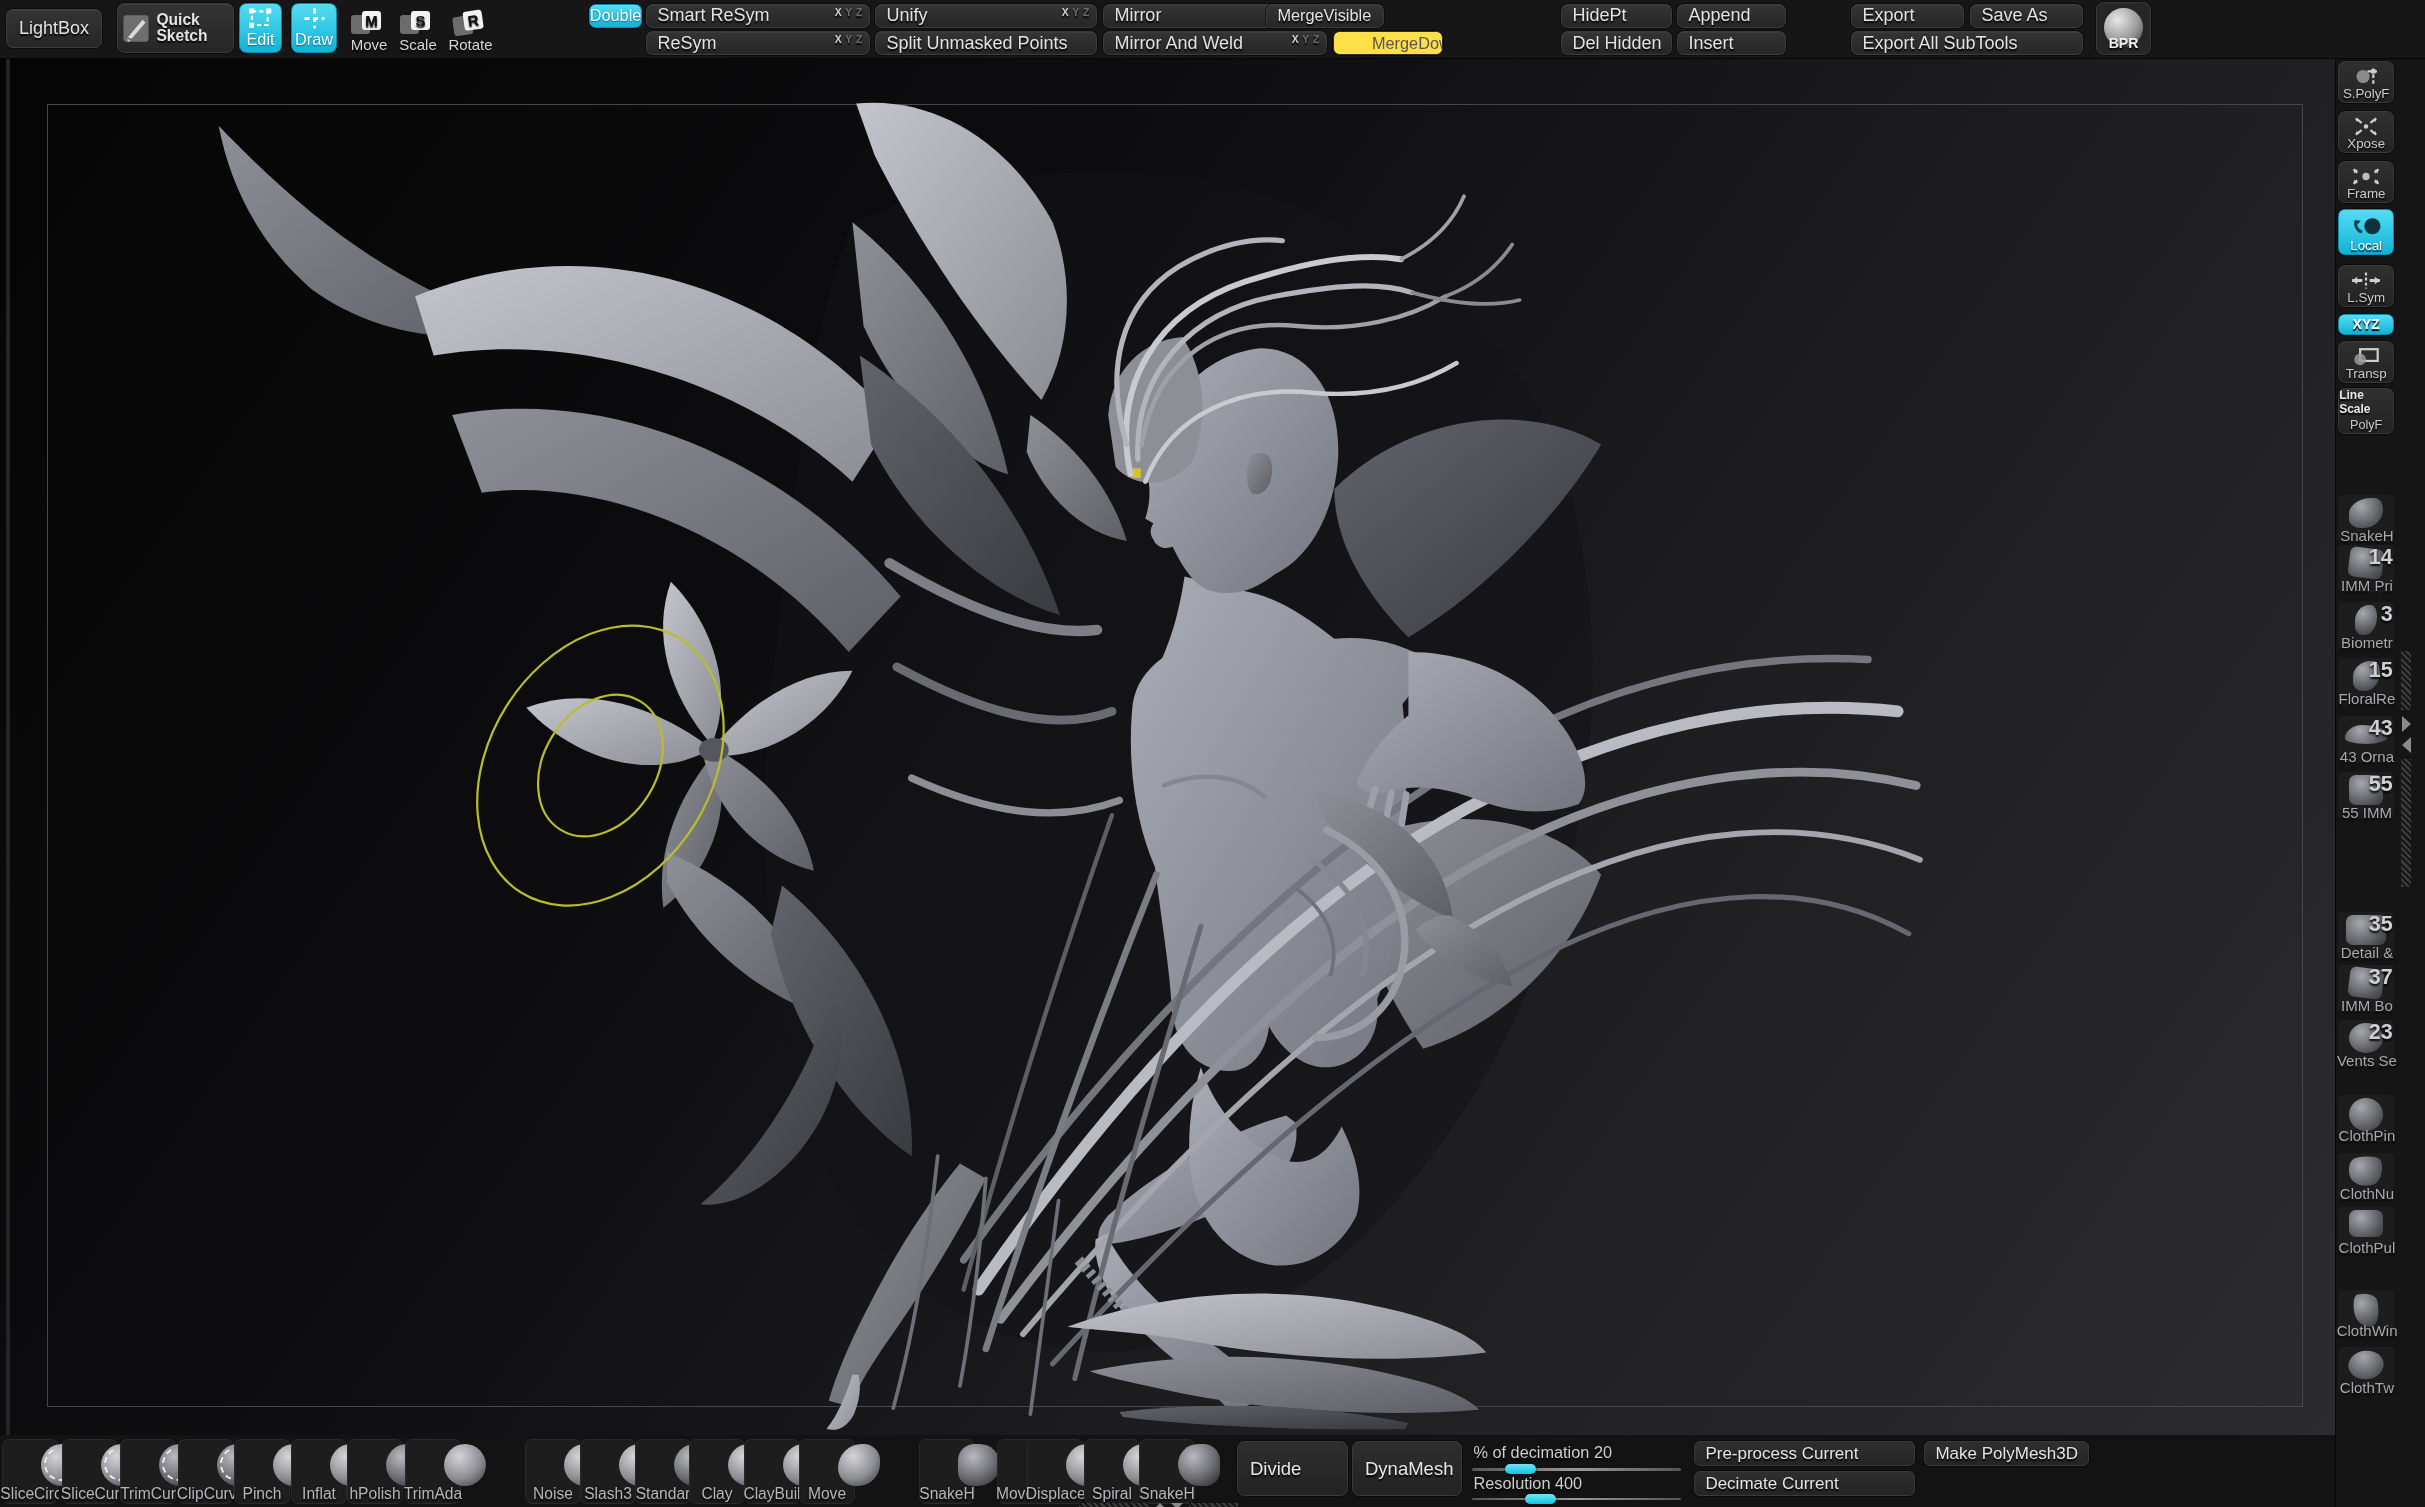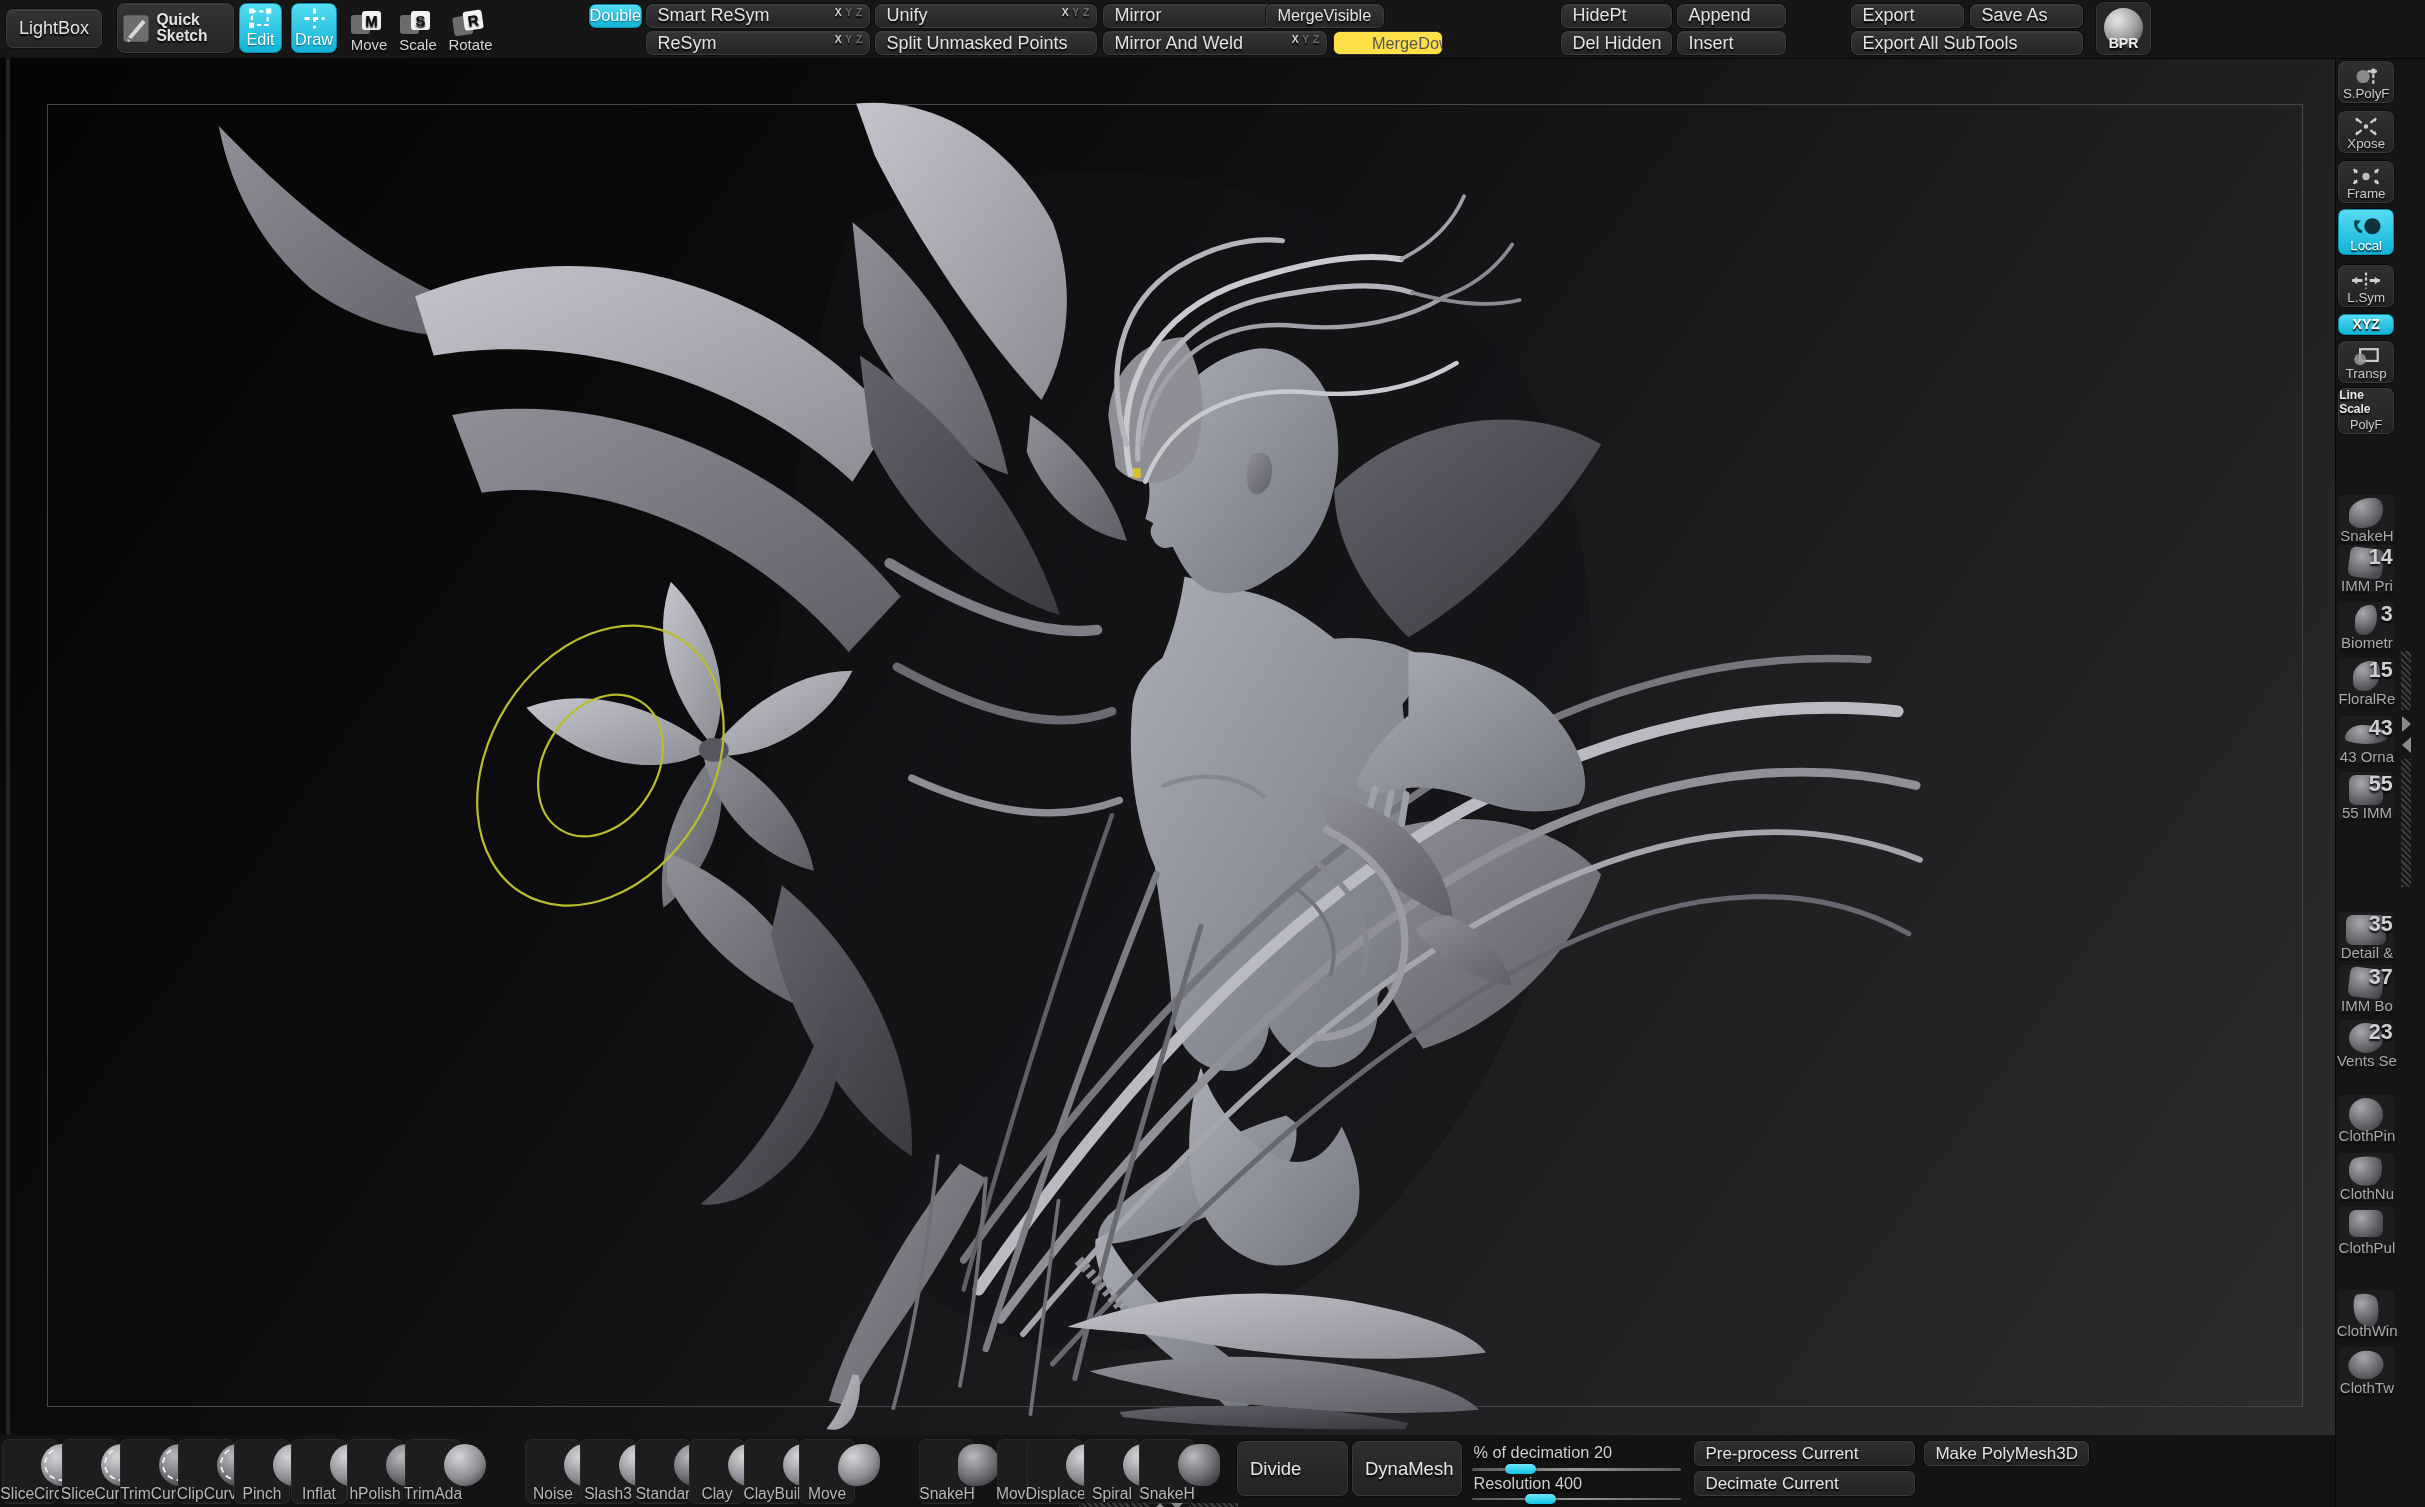--- a/index.html
+++ b/index.html
@@ -13,21 +13,21 @@
   .rightbar{position:absolute;left:2335px;top:59px;width:90px;height:1449px;background:#151515;z-index:30;border-left:1.5px solid #060606;}
 
   
   .btn{position:absolute;background:linear-gradient(180deg,#343434,#262626);
        border:0.7px solid #3d3d3d;border-radius:6.7px;color:#e2e2e2;font-size:18px;
        box-shadow:0 0 0 0.7px #0a0a0a, inset 0 0.7px 0 rgba(255,255,255,.06);
        display:flex;align-items:center;padding:0 10.4px;white-space:nowrap;overflow:hidden;
        text-shadow:0 1.5px 1.5px #000;}
   .btn.center{justify-content:center;padding:0;}
   .btn.cyan{background:linear-gradient(180deg,#55dcf2,#11b3d7);border-color:#0c90ae;color:#fff;
-            text-shadow:0 0.7px 1.5px rgba(0,60,75,.7);justify-content:flex-end;}
+            text-shadow:0 0.7px 1.5px rgba(0,60,75,.7);}
   .btn.disabled{color:#565656;background:#fde047;border-color:#2e2e2e;text-shadow:none;padding-left:38px;}
   .row1{top:3.7px;height:24px;}
   .row2{top:31px;height:24px;}
 
   .xyz{position:absolute;right:6px;top:2.2px;font-size:10.4px;letter-spacing:0.7px;}
   .xyz i{font-style:normal;color:#6b6b6b;margin-left:3px;font-weight:bold;}
   .xyz i:first-child{color:#d2d2d2;}
 
   
   .tallbtn{position:absolute;top:3px;height:50px;border-radius:7.4px;display:flex;flex-direction:column;

